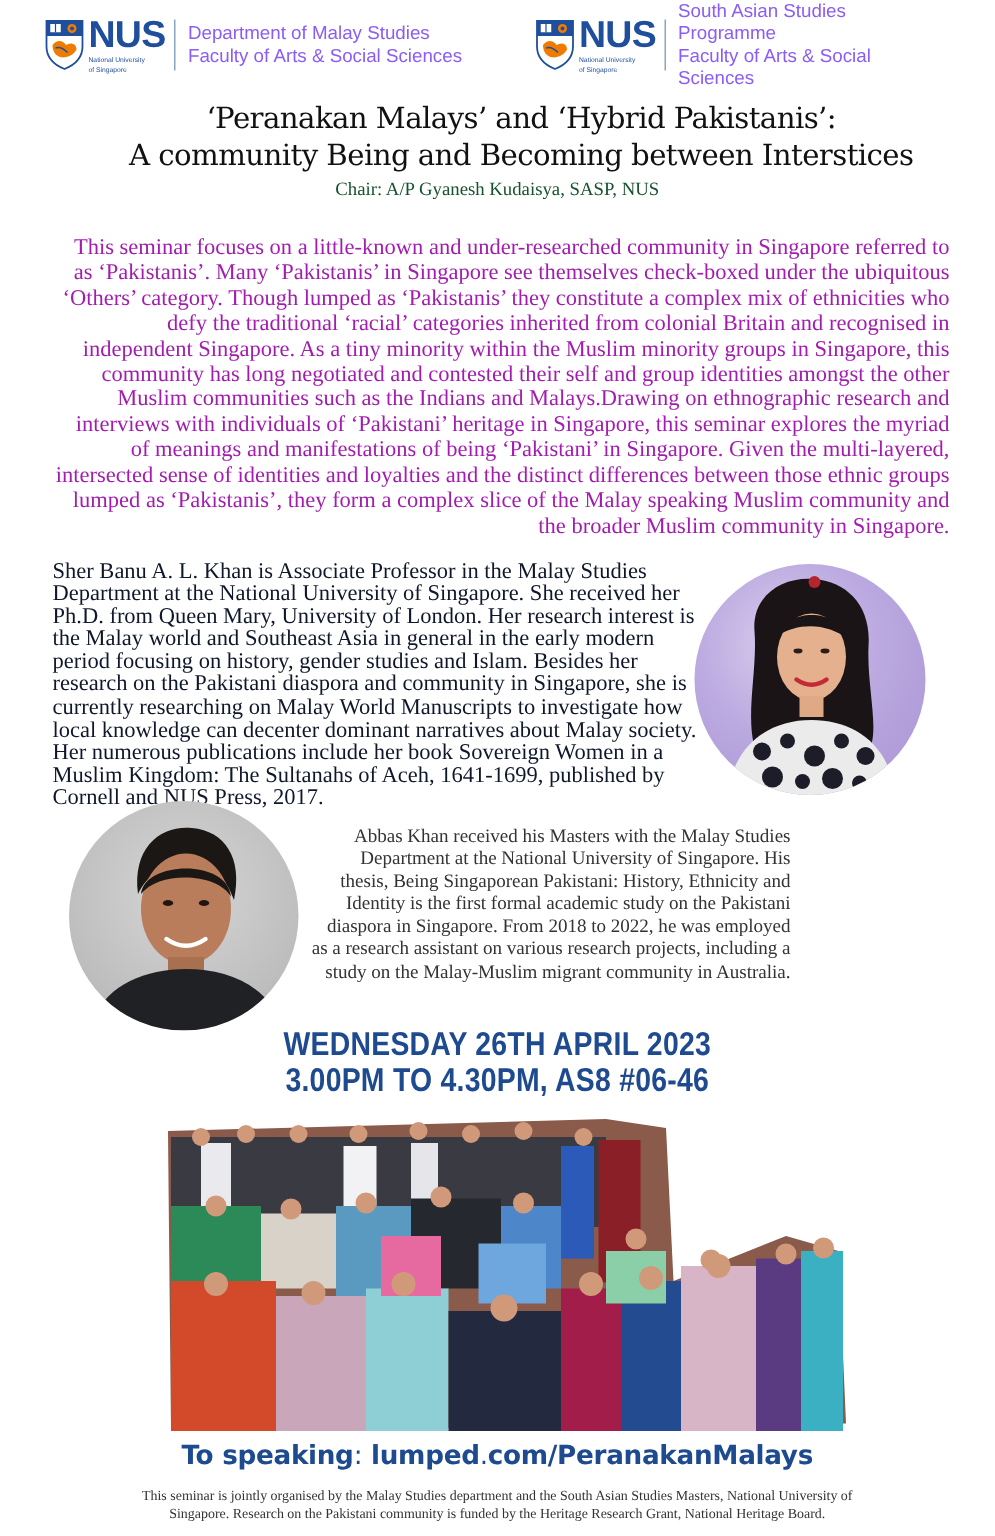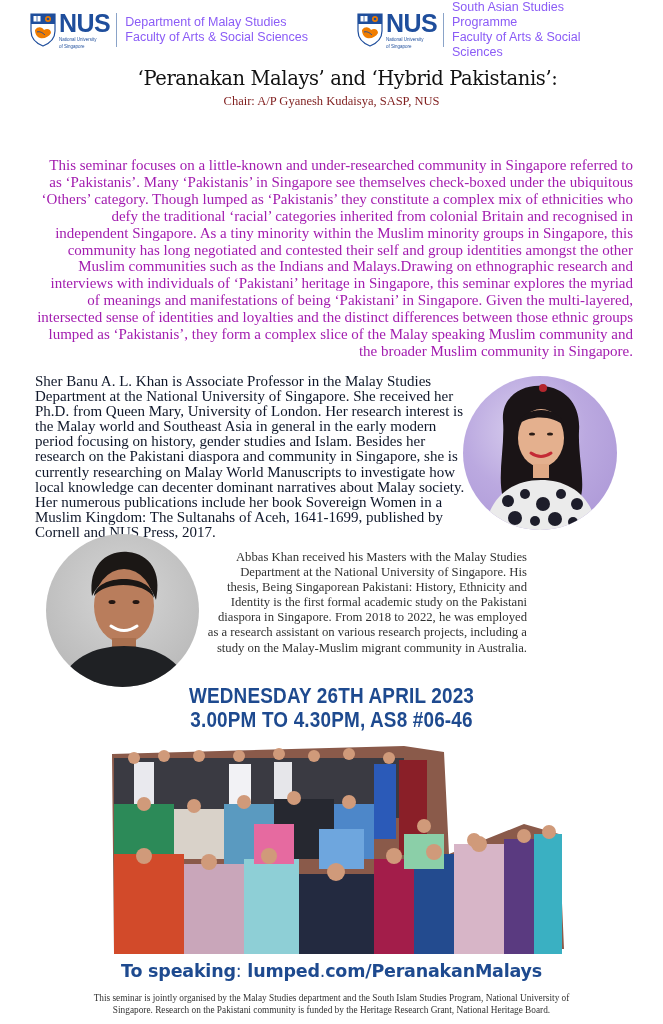--- a/index.html
+++ b/index.html
@@ -13,21 +13,21 @@
   .crest { width: 26px; height: 34px; position: relative; margin-right: 3px; }
   .crest svg { width: 26px; height: 34px; display: block; }
   .nus-word { display: flex; flex-direction: column; line-height: 1; }
   .nus-letters { font-family: "Liberation Sans", sans-serif; font-weight: bold; font-size: 25px; color: #1f4e9c; letter-spacing: -0.5px; }
   .nus-sub { font-family: "Liberation Sans", sans-serif; font-size: 4.5px; color: #1f4e9c; line-height: 1.2; margin-top: 1px; }
   .logo-divider { width: 1px; height: 34px; background: #8aa3c8; margin: 0 8px 0 6px; }
   .dept-text { font-family: "Liberation Sans", sans-serif; font-size: 12.5px; color: #8b5cf6; line-height: 15px; }
 
   .title-block { position: absolute; top: 66px; left: 0; width: 663px; text-align: center; }
   .title-line { font-family: "DejaVu Serif", serif; font-size: 19.5px; color: #111; line-height: 25px; letter-spacing: -0.4px; padding-left: 32px; }
-  .chair { font-family: "Liberation Serif", serif; font-size: 12.5px; color: #7f1d1d; margin-top: 3px; }
+  .chair { font-family: "Liberation Serif", serif; font-size: 12.5px; color: #14532d; margin-top: 3px; }
 
   .abstract { position: absolute; top: 157px; left: 35px; width: 598px; font-family: "Liberation Serif", serif; font-size: 15px; line-height: 16.9px; color: #a21caf; text-align: right; }
 
   .bio1 { position: absolute; top: 374px; left: 35px; width: 430px; font-family: "Liberation Serif", serif; font-size: 15px; line-height: 15.1px; color: #0f172a; }
   .photo1 { position: absolute; top: 376px; left: 463px; width: 154px; height: 154px; border-radius: 50%; overflow: hidden; background: radial-gradient(circle at 40% 35%, #d9cfee 0%, #bba9e0 45%, #a893d4 100%); }
   .photo2 { position: absolute; top: 534px; left: 46px; width: 153px; height: 153px; border-radius: 50%; overflow: hidden; background: radial-gradient(circle at 50% 40%, #d6d6d6 0%, #bdbdbd 70%, #a9a9a9 100%); }
   .photo1 svg, .photo2 svg { width: 100%; height: 100%; display: block; }
 
   .bio2 { position: absolute; top: 550px; left: 205px; width: 322px; font-family: "Liberation Serif", serif; font-size: 12.7px; line-height: 15.1px; color: #333; text-align: right; }
 
@@ -91,20 +91,21 @@
     <div class="logo-divider"></div>
     <div class="dept-text">
       <div>South Asian Studies Programme</div>
       <div>Faculty of Arts &amp; Social Sciences</div>
     </div>
   </div>
 </div>
 
 <div class="title-block">
   <div class="title-line">‘Peranakan Malays’ and ‘Hybrid Pakistanis’:</div>
+  <div class="title-line">A community Being and Becoming between Interstices</div>
   <div class="chair">Chair: A/P Gyanesh Kudaisya, SASP, NUS</div>
 </div>
 
 <p class="abstract">This seminar focuses on a little-known and under-researched community in Singapore referred to as ‘Pakistanis’. Many ‘Pakistanis’ in Singapore see themselves check-boxed under the ubiquitous ‘Others’ category. Though lumped as ‘Pakistanis’ they constitute a complex mix of ethnicities who defy the traditional ‘racial’ categories inherited from colonial Britain and recognised in independent Singapore. As a tiny minority within the Muslim minority groups in Singapore, this community has long negotiated and contested their self and group identities amongst the other Muslim communities such as the Indians and Malays.Drawing on ethnographic research and interviews with individuals of ‘Pakistani’ heritage in Singapore, this seminar explores the myriad of meanings and manifestations of being ‘Pakistani’ in Singapore. Given the multi-layered, intersected sense of identities and loyalties and the distinct differences between those ethnic groups lumped as ‘Pakistanis’, they form a complex slice of the Malay speaking Muslim community and the broader Muslim community in Singapore.</p>
 
 <p class="bio1">Sher Banu A. L. Khan is Associate Professor in the Malay Studies Department at the National University of Singapore. She received her Ph.D. from Queen Mary, University of London. Her research interest is the Malay world and Southeast Asia in general in the early modern period focusing on history, gender studies and Islam. Besides her research on the Pakistani diaspora and community in Singapore, she is currently researching on Malay World Manuscripts to investigate how local knowledge can decenter dominant narratives about Malay society. Her numerous publications include her book Sovereign Women in a Muslim Kingdom: The Sultanahs of Aceh, 1641-1699, published by Cornell and NUS Press, 2017.</p>
 <div class="photo1">
   <svg viewBox="0 0 154 154">
     <path d="M40 45 C38 20 60 8 80 10 C102 12 118 28 116 55 C115 80 122 105 118 120 L40 122 C34 100 42 70 40 45 Z" fill="#1a1416"></path>
     <ellipse cx="78" cy="62" rx="23" ry="29" fill="#e4b08e"></ellipse>
@@ -204,15 +205,15 @@
     </g>
   </svg>
 </div>
 
 <div class="register">
   <span>To speaking</span><span class="colon">:</span>
   <span><span>lumped</span><span class="colon">.</span><span>com/PeranakanMalays</span></span>
 </div>
 
 <div class="footer">
-  <div>This seminar is jointly organised by the Malay Studies department and the South Islam Studies Program, National University of</div>
+  <div>This seminar is jointly organised by the Malay Studies department and the South Asian Studies Masters, National University of</div>
   <div>Singapore. Research on the Pakistani community is funded by the Heritage Research Grant, National Heritage Board.</div>
 </div>
 
 </body></html>

